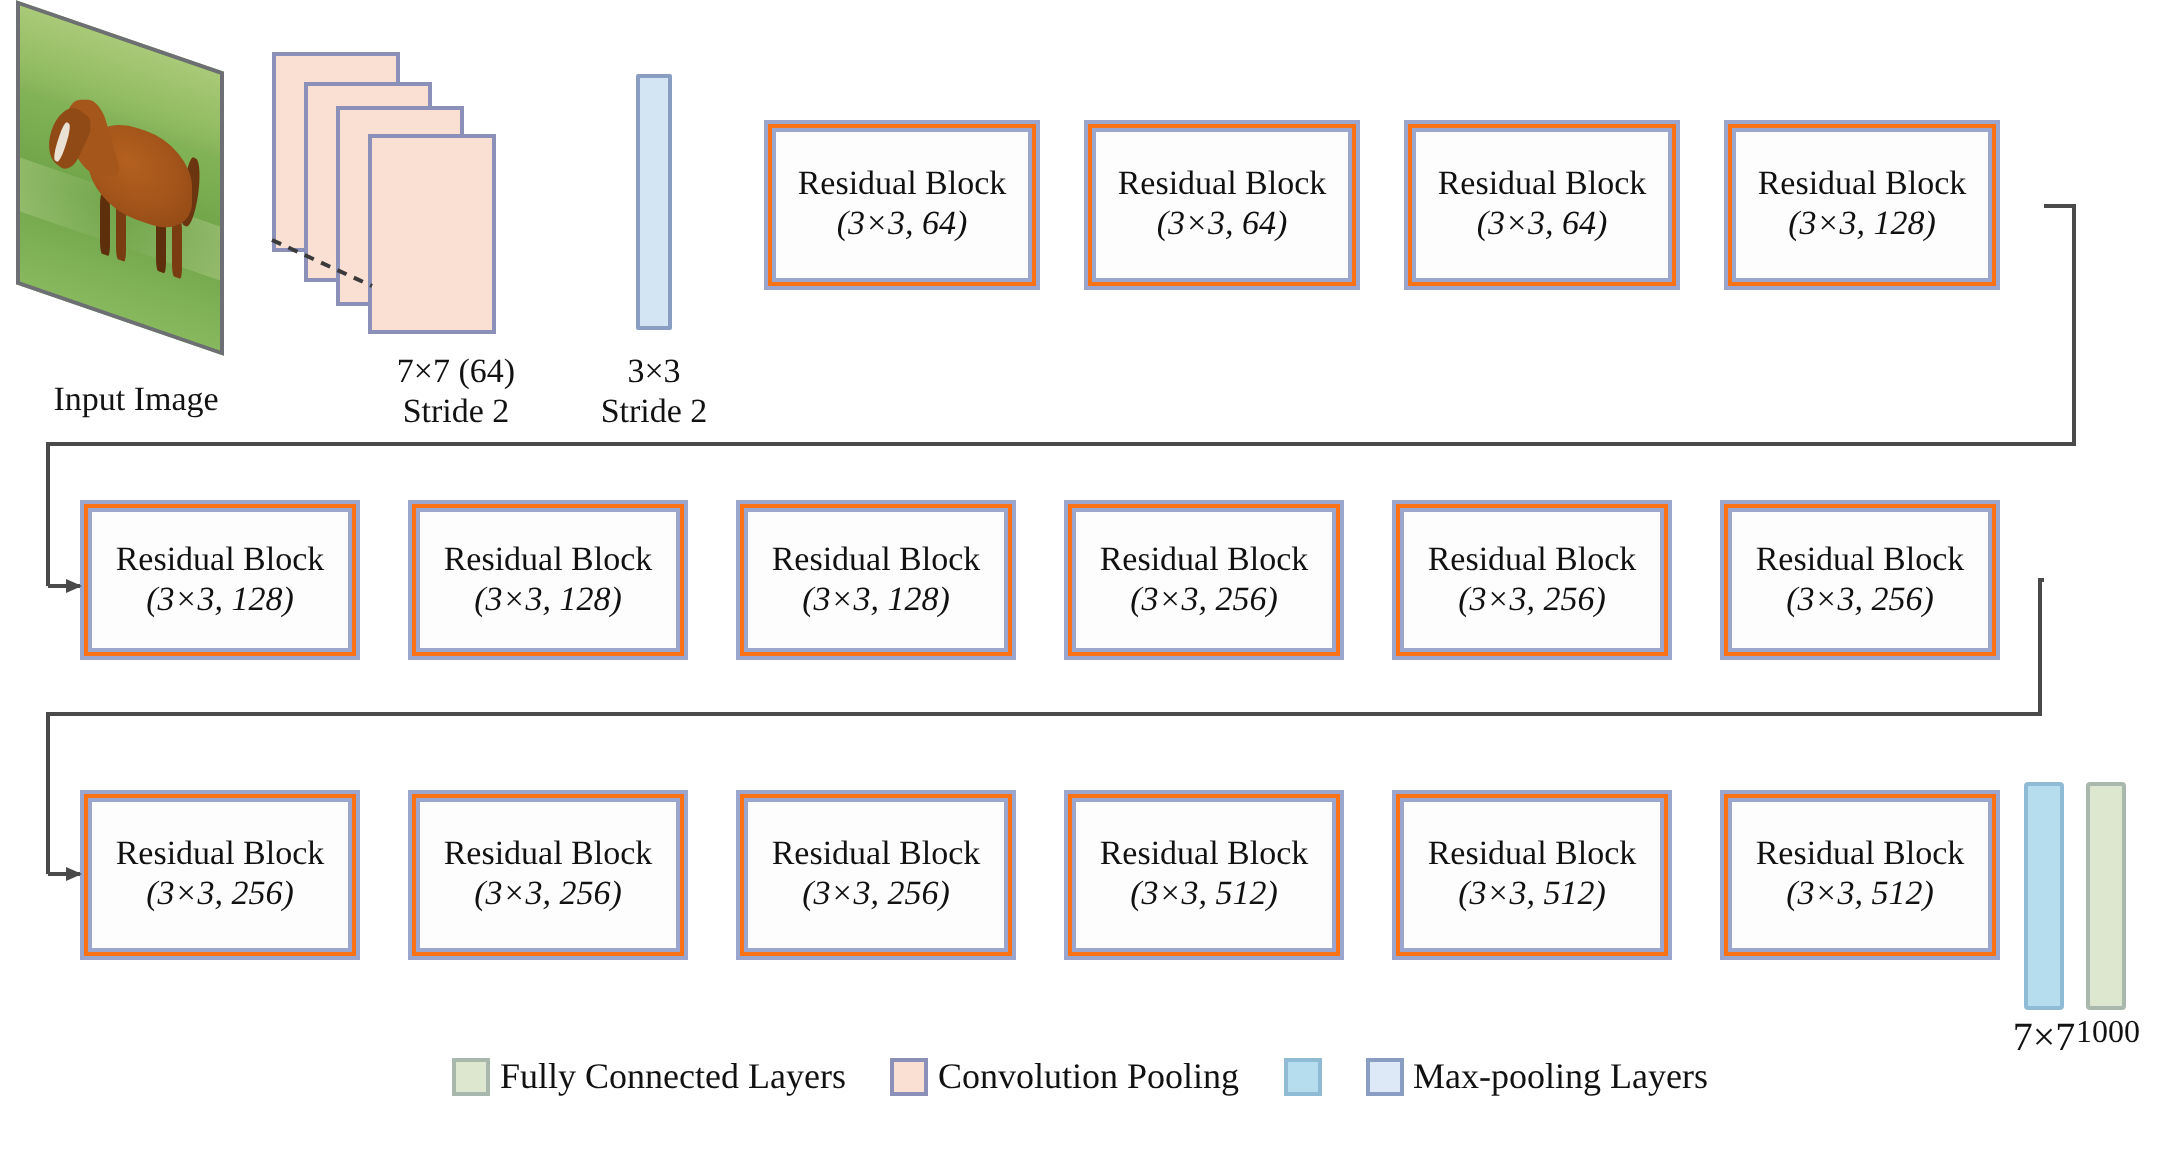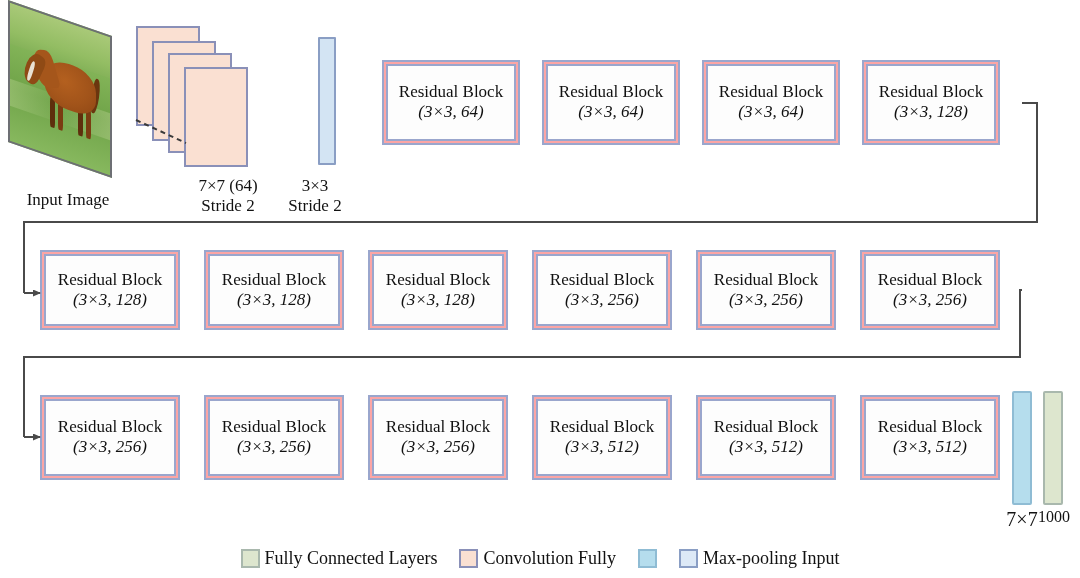--- a/index.html
+++ b/index.html
@@ -133,28 +133,28 @@
   
   #maxpool-bar {
     position: absolute;
     left: 318px; top: 37px;
     width: 18px; height: 128px;
     background: #d3e4f3;
     border: 2px solid #8a9ec4;
     box-sizing: border-box;
     border-radius: 1px;
   }
-  #maxpool-label { left: 275px; top: 176px; width: 80px; }
+  #maxpool-label { left: 287px; top: 176px; width: 80px; }
 
   
   .res-block {
     position: absolute;
     box-sizing: border-box;
     border: 2px solid #9aa6cd;
-    background: #fca5a5;
+    background: #f97316;
     padding: 2px;
   }
   .res-block-inner {
     width: 100%;
     height: 100%;
     box-sizing: border-box;
     border: 2px solid #9aa6cd;
     background: #fdfdfd;
     display: flex;
     flex-direction: column;
@@ -213,21 +213,20 @@
     width: 1080px;
     display: flex;
     align-items: center;
     justify-content: center;
     gap: 22px;
   }
   .legend-item {
     display: flex;
     align-items: center;
     gap: 5px;
-    margin-top: 20px;
   }
   .legend-swatch {
     width: 19px; height: 19px;
     box-sizing: border-box;
     border: 2px solid #8a9ec4;
   }
   .legend-text {
     font-size: 18px;
     color: #111111;
     white-space: nowrap;
@@ -388,24 +387,24 @@
     <polyline points="24,437 40,437" fill="none" stroke="#4a4a4a" stroke-width="2" marker-end="url(#arrowhead)"></polyline>
   </svg>
 
   <div id="legend">
       <div class="legend-item">
         <span class="legend-swatch" style="background: rgb(221, 230, 206); border-color: rgb(169, 184, 173);"></span>
         <span class="legend-text">Fully Connected Layers</span>
       </div>
       <div class="legend-item">
         <span class="legend-swatch" style="background: rgb(250, 224, 210); border-color: rgb(138, 144, 184);"></span>
-        <span class="legend-text">Convolution Fully</span>
+        <span class="legend-text">Convolution Pooling</span>
       </div>
       <div class="legend-item">
         <span class="legend-swatch" style="background: rgb(181, 221, 237); border-color: rgb(143, 188, 212);"></span>
       </div>
       <div class="legend-item">
         <span class="legend-swatch" style="background: rgb(221, 233, 246); border-color: rgb(138, 158, 196);"></span>
-        <span class="legend-text">Max-pooling Input</span>
+        <span class="legend-text">Max-pooling Layers</span>
       </div>
     </div>
 
 </div>
 
 </body></html>

